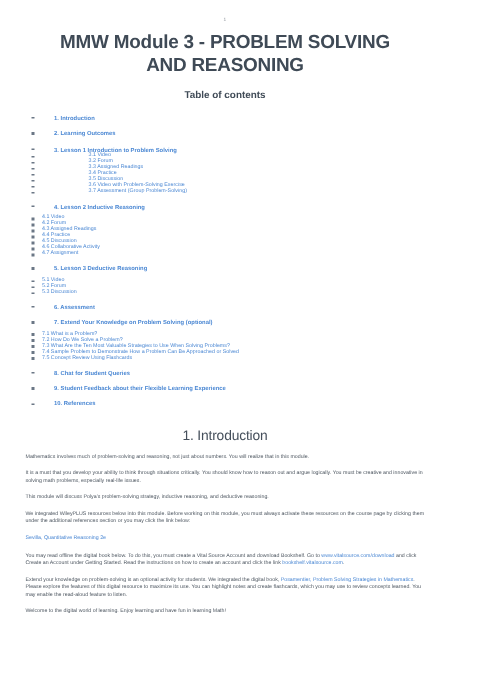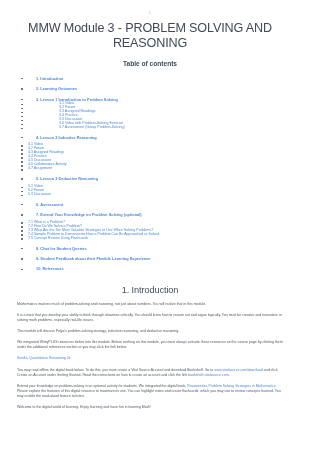--- a/index.html
+++ b/index.html
@@ -30,21 +30,21 @@
     text-align: center;
     font-size: 3.2px;
     color: #8a9199;
     letter-spacing: 0.2px;
   }
   .doc-title {
     margin: 0;
     padding: 21px 26px 0 26px;
     font-size: 12.6px;
     line-height: 1.22;
-    font-weight: normal;
+    font-weight: bold;
     text-align: center;
     color: #3f4a56;
     letter-spacing: -0.15px;
   }
   .toc-title {
     margin: 0;
     padding: 8px 0 0 0;
     font-size: 6.6px;
     font-weight: bold;
     text-align: center;

